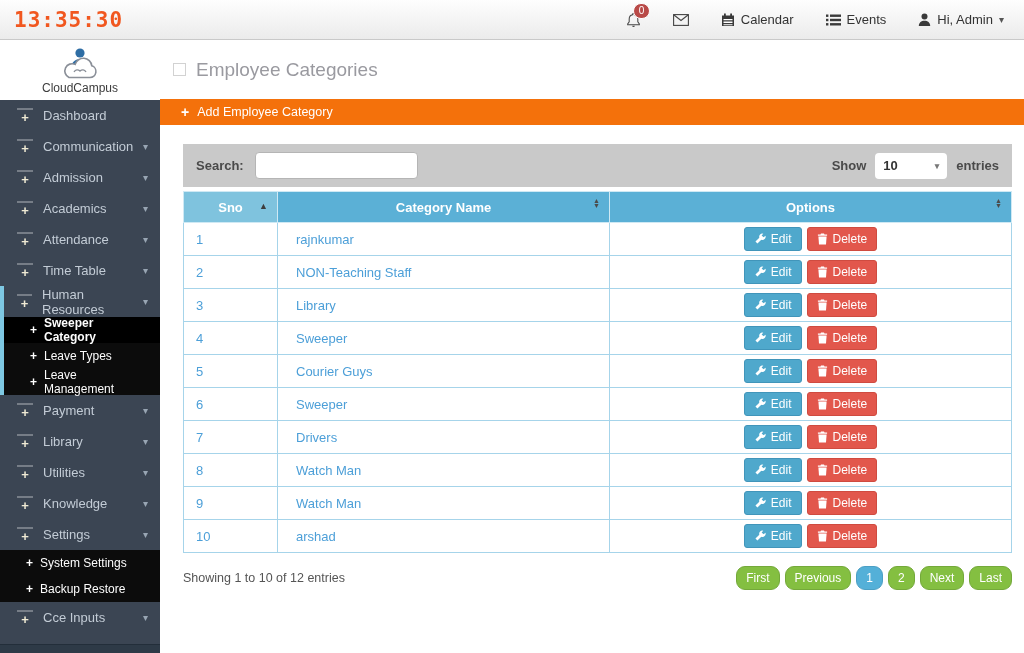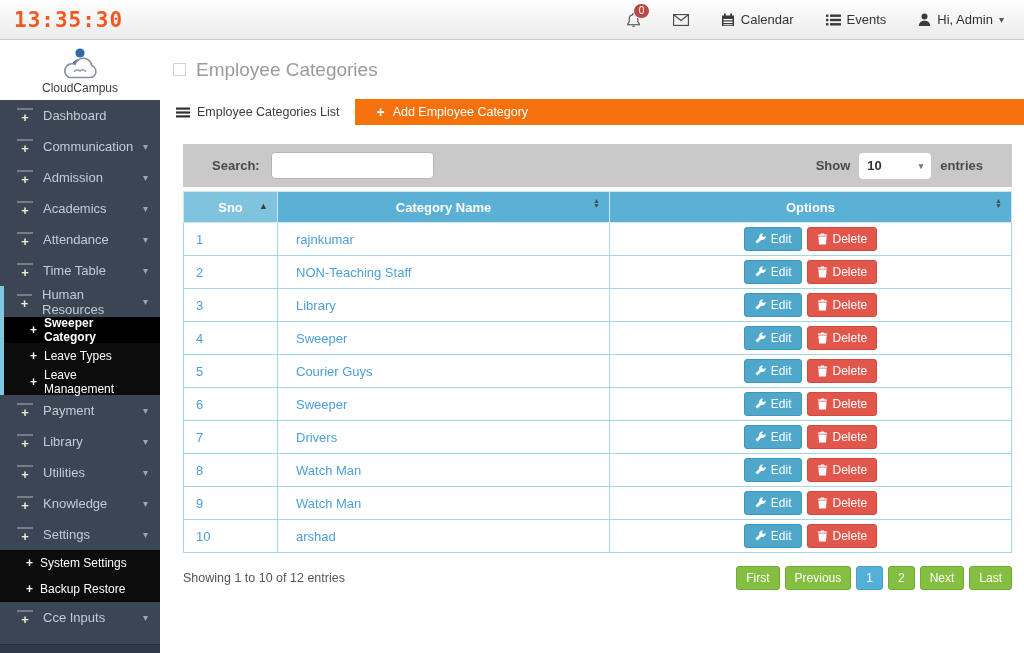--- a/index.html
+++ b/index.html
@@ -64,21 +64,21 @@
   .tab-add {
     flex:1; background:#f4710b; color:#fff; display:flex; align-items:center; gap:8px;
     padding-left:21px; font-size:12.5px; cursor:pointer;
   }
   .tab-add .plus-white { font-weight:bold; font-size:14px; }
 
   .content { padding:19px 12px 0 23px; }
 
   .toolbar {
     height:43px; background:#c9c9c9; display:flex; align-items:center;
-    padding:0 29px; font-size:13px; font-weight:bold; color:#4a4a4a;
+    padding:0 13px; font-size:13px; font-weight:bold; color:#4a4a4a;
   }
   .search-input {
     width:163px; height:27px; margin-left:11px; border:1px solid #b5b5b5;
     border-radius:4px; padding:0 8px; font-size:13px; font-family:"Liberation Sans",sans-serif;
   }
   .show-group { margin-left:auto; display:flex; align-items:center; gap:9px; }
   .page-size {
     width:72px; height:26px; background:#fff; border-radius:4px;
     display:flex; align-items:center; padding:0 8px; font-size:13px; color:#333;
     position:relative; cursor:pointer; font-weight:bold;
@@ -103,21 +103,21 @@
     padding:4px 9px; border-radius:3px; cursor:pointer; vertical-align:middle; line-height:1.2;
   }
   .btn-edit { background:#4fa8cc; border:1px solid #4195ba; }
   .btn-del  { background:#e2574c; border:1px solid #cf4b40; margin-left:5px; }
 
   .table-footer { display:flex; align-items:center; margin-top:13px; }
   .showing { font-size:12.5px; color:#555; }
   .pagination { margin-left:auto; display:flex; gap:5px; }
   .pgbtn {
     background:#84bf41; border:1px solid #74a93a; color:#fff; font-size:12px;
-    padding:4px 9px; border-radius:3px; cursor:pointer;
+    padding:4px 9px; border-radius:9px; cursor:pointer;
   }
   .pgbtn.active { background:#54b0d8; border-color:#4b9fc4; }
 
   svg { display:block; }
 </style>
 </head>
 <body>
 
 <div class="topbar">
   <div class="clock">13:35:30</div>
@@ -281,30 +281,20 @@
 </div>
 
 <div class="main">
 
   <div class="page-head">
     <span class="square-icon"></span>
     <span class="page-title">Employee Categories</span>
   </div>
 
   <div class="tabbar">
-    <div class="tab-list">
-      <span>
-        <svg width="14" height="11" viewBox="0 0 14 11">
-            <rect x="0" y="0.5" width="14" height="2.2" fill="#2f2f2f"></rect>
-            <rect x="0" y="4.4" width="14" height="2.2" fill="#2f2f2f"></rect>
-            <rect x="0" y="8.3" width="14" height="2.2" fill="#2f2f2f"></rect>
-          </svg>
-      </span>
-      <span>Employee Categories List</span>
-    </div>
     <div class="tab-add">
       <span class="plus-white">+</span>
       <span>Add Employee Category</span>
     </div>
   </div>
 
   <div class="content">
 
     <div class="toolbar">
       <span>Search:</span>

